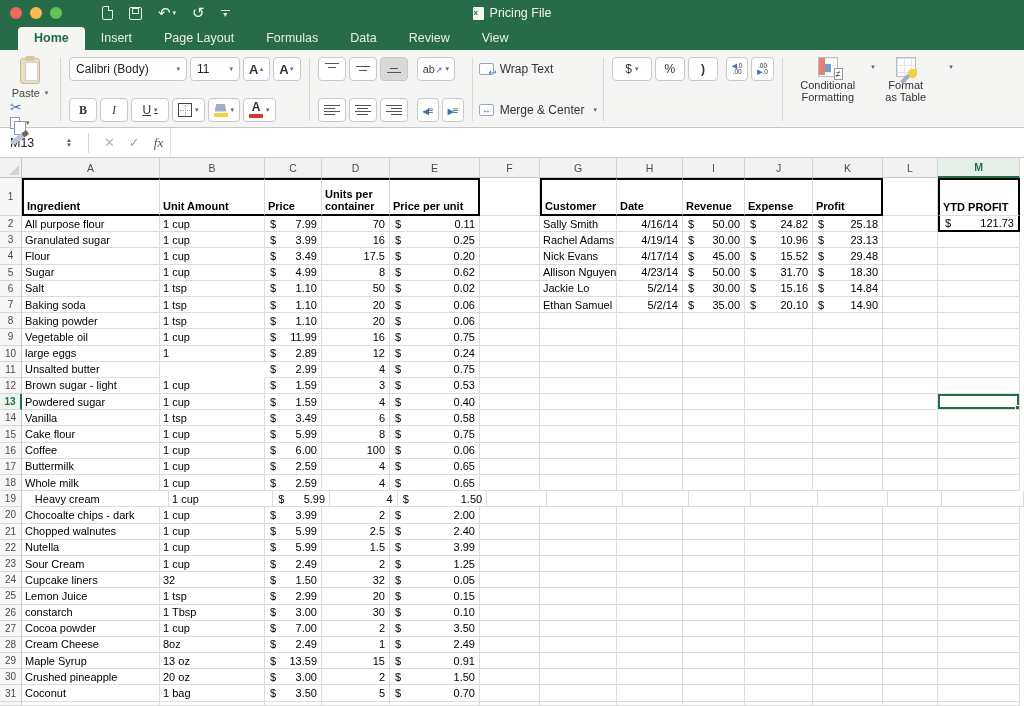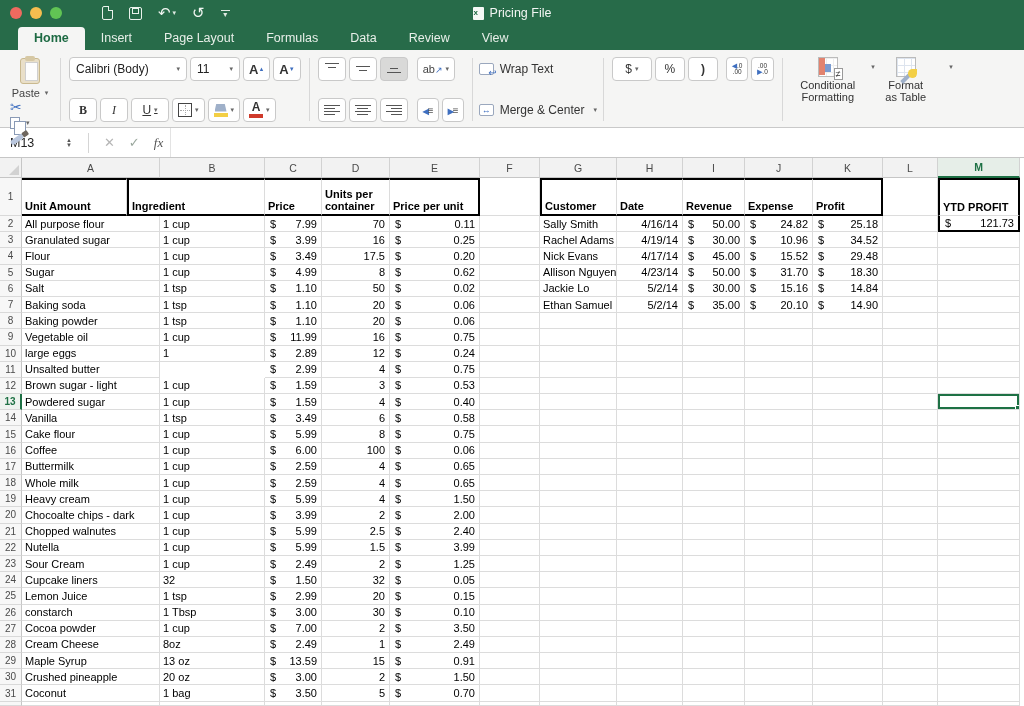--- a/index.html
+++ b/index.html
@@ -403,22 +403,22 @@
           <div class="colhead" style="width: 77px;">G</div>
           <div class="colhead" style="width: 66px;">H</div>
           <div class="colhead" style="width: 62px;">I</div>
           <div class="colhead" style="width: 68px;">J</div>
           <div class="colhead" style="width: 70px;">K</div>
           <div class="colhead" style="width: 55px;">L</div>
           <div class="colhead sel" style="width: 82px;">M</div>
         </div>
         <div class="grid-row" style="height: 38px;">
           <div class="rowhead">1</div>
+          <div class="cell r1 box-t box-b box-l" style="width: 138px;">Ingredient</div>
           <div class="cell r1 box-t box-b" style="width: 105px;">Unit Amount</div>
-          <div class="cell r1 box-t box-b box-l" style="width: 138px;">Ingredient</div>
           <div class="cell r1 box-t box-b" style="width: 57px;">Price</div>
           <div class="cell r1 wrap box-t box-b" style="width: 68px;">Units per container</div>
           <div class="cell r1 box-t box-b box-r" style="width: 90px;">Price per unit</div>
           <div class="cell r1" style="width: 60px;"></div>
           <div class="cell r1 box-t box-b box-l" style="width: 77px;">Customer</div>
           <div class="cell r1 box-t box-b" style="width: 66px;">Date</div>
           <div class="cell r1 box-t box-b" style="width: 62px;">Revenue</div>
           <div class="cell r1 box-t box-b" style="width: 68px;">Expense</div>
           <div class="cell r1 box-t box-b box-r" style="width: 70px;">Profit</div>
           <div class="cell r1" style="width: 55px;"></div>
@@ -477,21 +477,21 @@
           <div class="cell money" style="width: 62px;">
             <span>$</span>
             <span>30.00</span>
           </div>
           <div class="cell money" style="width: 68px;">
             <span>$</span>
             <span>10.96</span>
           </div>
           <div class="cell money" style="width: 70px;">
             <span>$</span>
-            <span>34.52</span>
+            <span>23.13</span>
           </div>
           <div class="cell" style="width: 55px;"></div>
           <div class="cell" style="width: 82px;"></div>
         </div>
         <div class="grid-row" style="height: 16.2px;">
           <div class="rowhead">4</div>
           <div class="cell" style="width: 138px;">Flour</div>
           <div class="cell" style="width: 105px;">1 cup</div>
           <div class="cell money" style="width: 57px;">
             <span>$</span>
@@ -852,21 +852,21 @@
           <div class="cell" style="width: 77px;"></div>
           <div class="cell" style="width: 66px;"></div>
           <div class="cell" style="width: 62px;"></div>
           <div class="cell" style="width: 68px;"></div>
           <div class="cell" style="width: 70px;"></div>
           <div class="cell" style="width: 55px;"></div>
           <div class="cell" style="width: 82px;"></div>
         </div>
         <div class="grid-row" style="height: 16.2px;">
           <div class="rowhead">19</div>
-          <div class="cell" style="width: 138px;">Heavy cream</div>
+          <div class="cell" style="width: 138px; margin-left: 10px;">Heavy cream</div>
           <div class="cell" style="width: 105px;">1 cup</div>
           <div class="cell money" style="width: 57px;">
             <span>$</span>
             <span>5.99</span>
           </div>
           <div class="cell num" style="width: 68px;">4</div>
           <div class="cell money" style="width: 90px;">
             <span>$</span>
             <span>1.50</span>
           </div>

